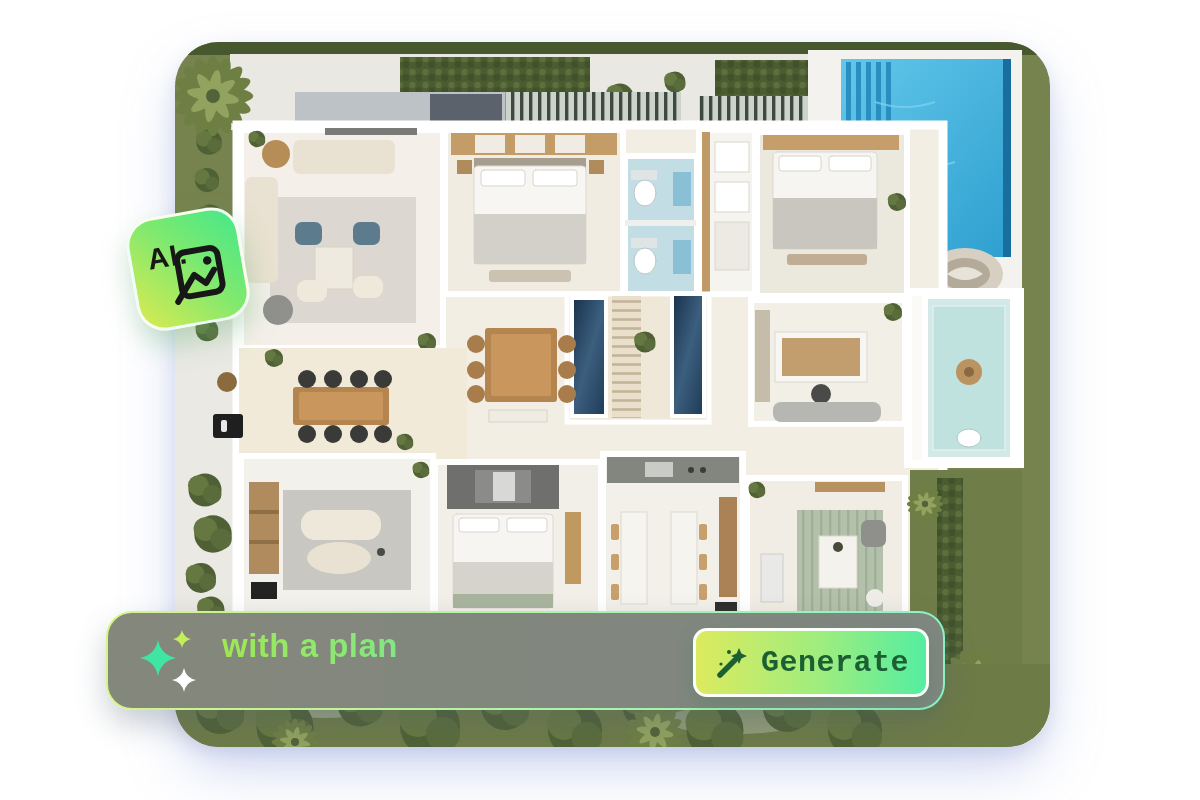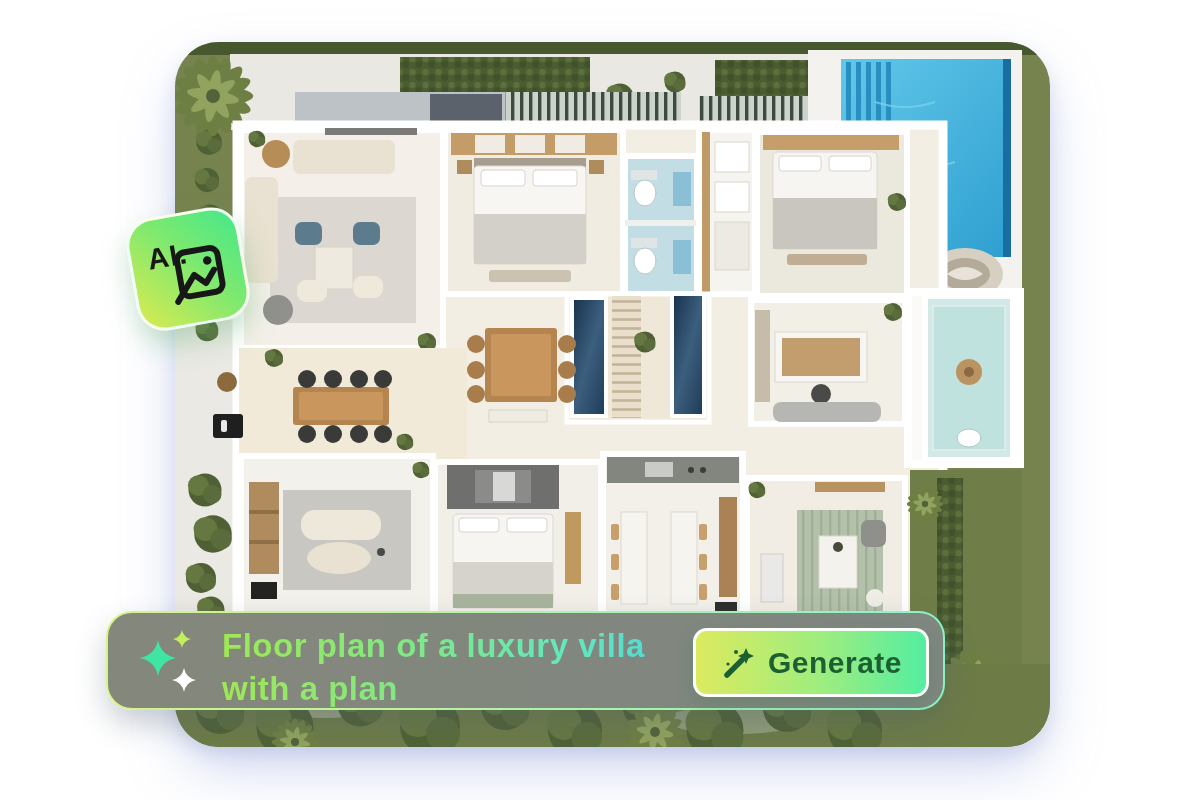--- a/index.html
+++ b/index.html
@@ -29,21 +29,21 @@
   .prompt-text{position:absolute;left:114px;top:11px;line-height:43px;font-size:33px;font-weight:700;letter-spacing:.5px;}
   .grad-line{display:block;width:max-content;
              background:linear-gradient(90deg,#9fe854 0%,#7fe887 40%,#63e7bb 72%,#49d5e0 100%);
              background-size:480px 100%;background-repeat:no-repeat;
              -webkit-background-clip:text;background-clip:text;color:transparent;}
   
   .generate-btn{position:absolute;right:14px;top:15px;width:236px;height:69px;border-radius:14px;
                 border:3px solid rgba(255,255,255,.95);box-sizing:border-box;
                 background:linear-gradient(90deg,#dcea5e 0%,#9ded7f 55%,#54eda1 100%);
                 display:flex;align-items:center;justify-content:center;gap:12px;cursor:pointer;
-                box-shadow:0 8px 18px rgba(60,120,80,.25);}
+                box-shadow:0 8px 18px rgba(60,120,80,.25);font-family:Liberation Mono, monospace;}
   .generate-label{font-size:30px;font-weight:700;color:#1c5f33;letter-spacing:.5px;}
 </style>
 </head>
 <body>
 
 <div class="stage">
 
   <div class="plan-card">
     <svg viewBox="0 0 875 705">
       <defs>
@@ -382,21 +382,20 @@
   <div class="prompt-wrap">
     <div class="prompt-bar">
 
       <svg class="sparkles" viewBox="0 0 68 70">
         <path d="M20 12 Q23 27 38 30 Q23 33 20 48 Q17 33 2 30 Q17 27 20 12 Z" fill="#3fe6a3"></path>
         <path d="M44 2 Q45.6 9.5 53 11 Q45.6 12.5 44 20 Q42.4 12.5 35 11 Q42.4 9.5 44 2 Z" fill="#c3ee5a"></path>
         <path d="M46 40 Q48 50 58 52 Q48 54 46 64 Q44 54 34 52 Q44 50 46 40 Z" fill="#ffffff"></path>
       </svg>
 
       <div class="prompt-text">
-        <span class="grad-line">Floor plan of a luxury villa</span>
         <span class="grad-line">with a plan</span>
       </div>
 
       <div class="generate-btn">
         <svg width="36" height="36" viewBox="0 0 36 36">
           <line x1="7" y1="30" x2="22" y2="15" stroke="#1c5f33" stroke-width="5.5" stroke-linecap="round"></line>
           <path d="M26 3 L28.4 8.6 L34 11 L28.4 13.4 L26 19 L23.6 13.4 L18 11 L23.6 8.6 Z" fill="#1c5f33"></path>
           <circle cx="16" cy="7" r="2" fill="#1c5f33"></circle>
           <circle cx="8" cy="19" r="1.6" fill="#1c5f33"></circle>
         </svg>

